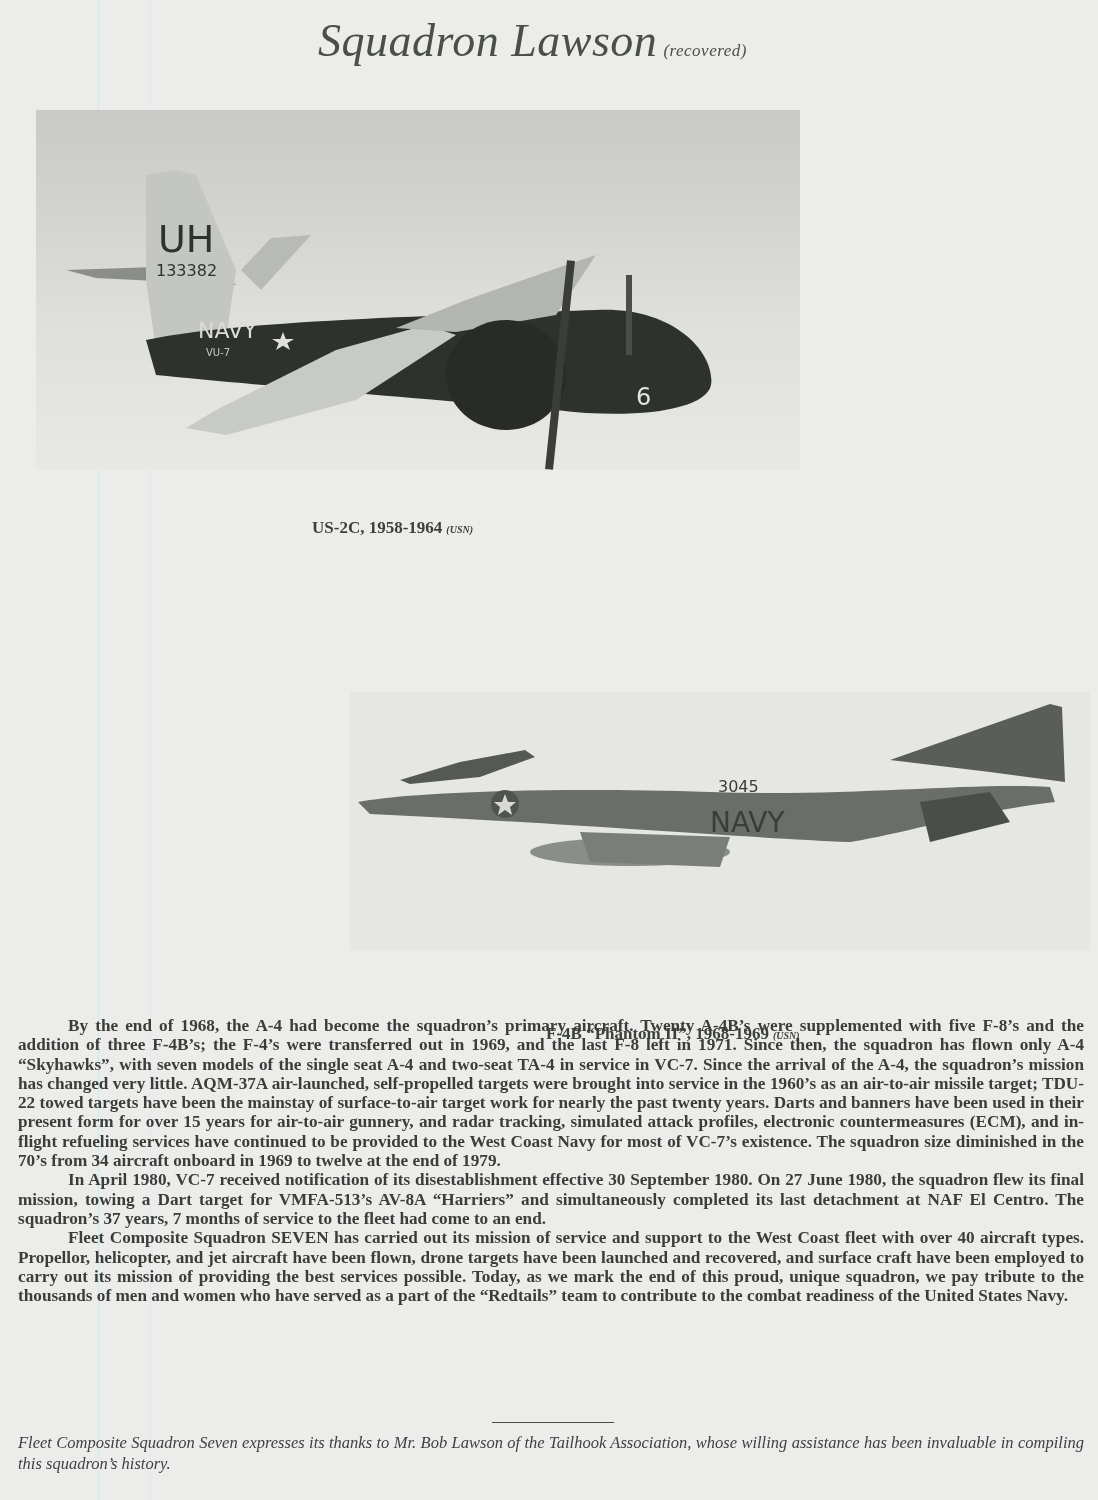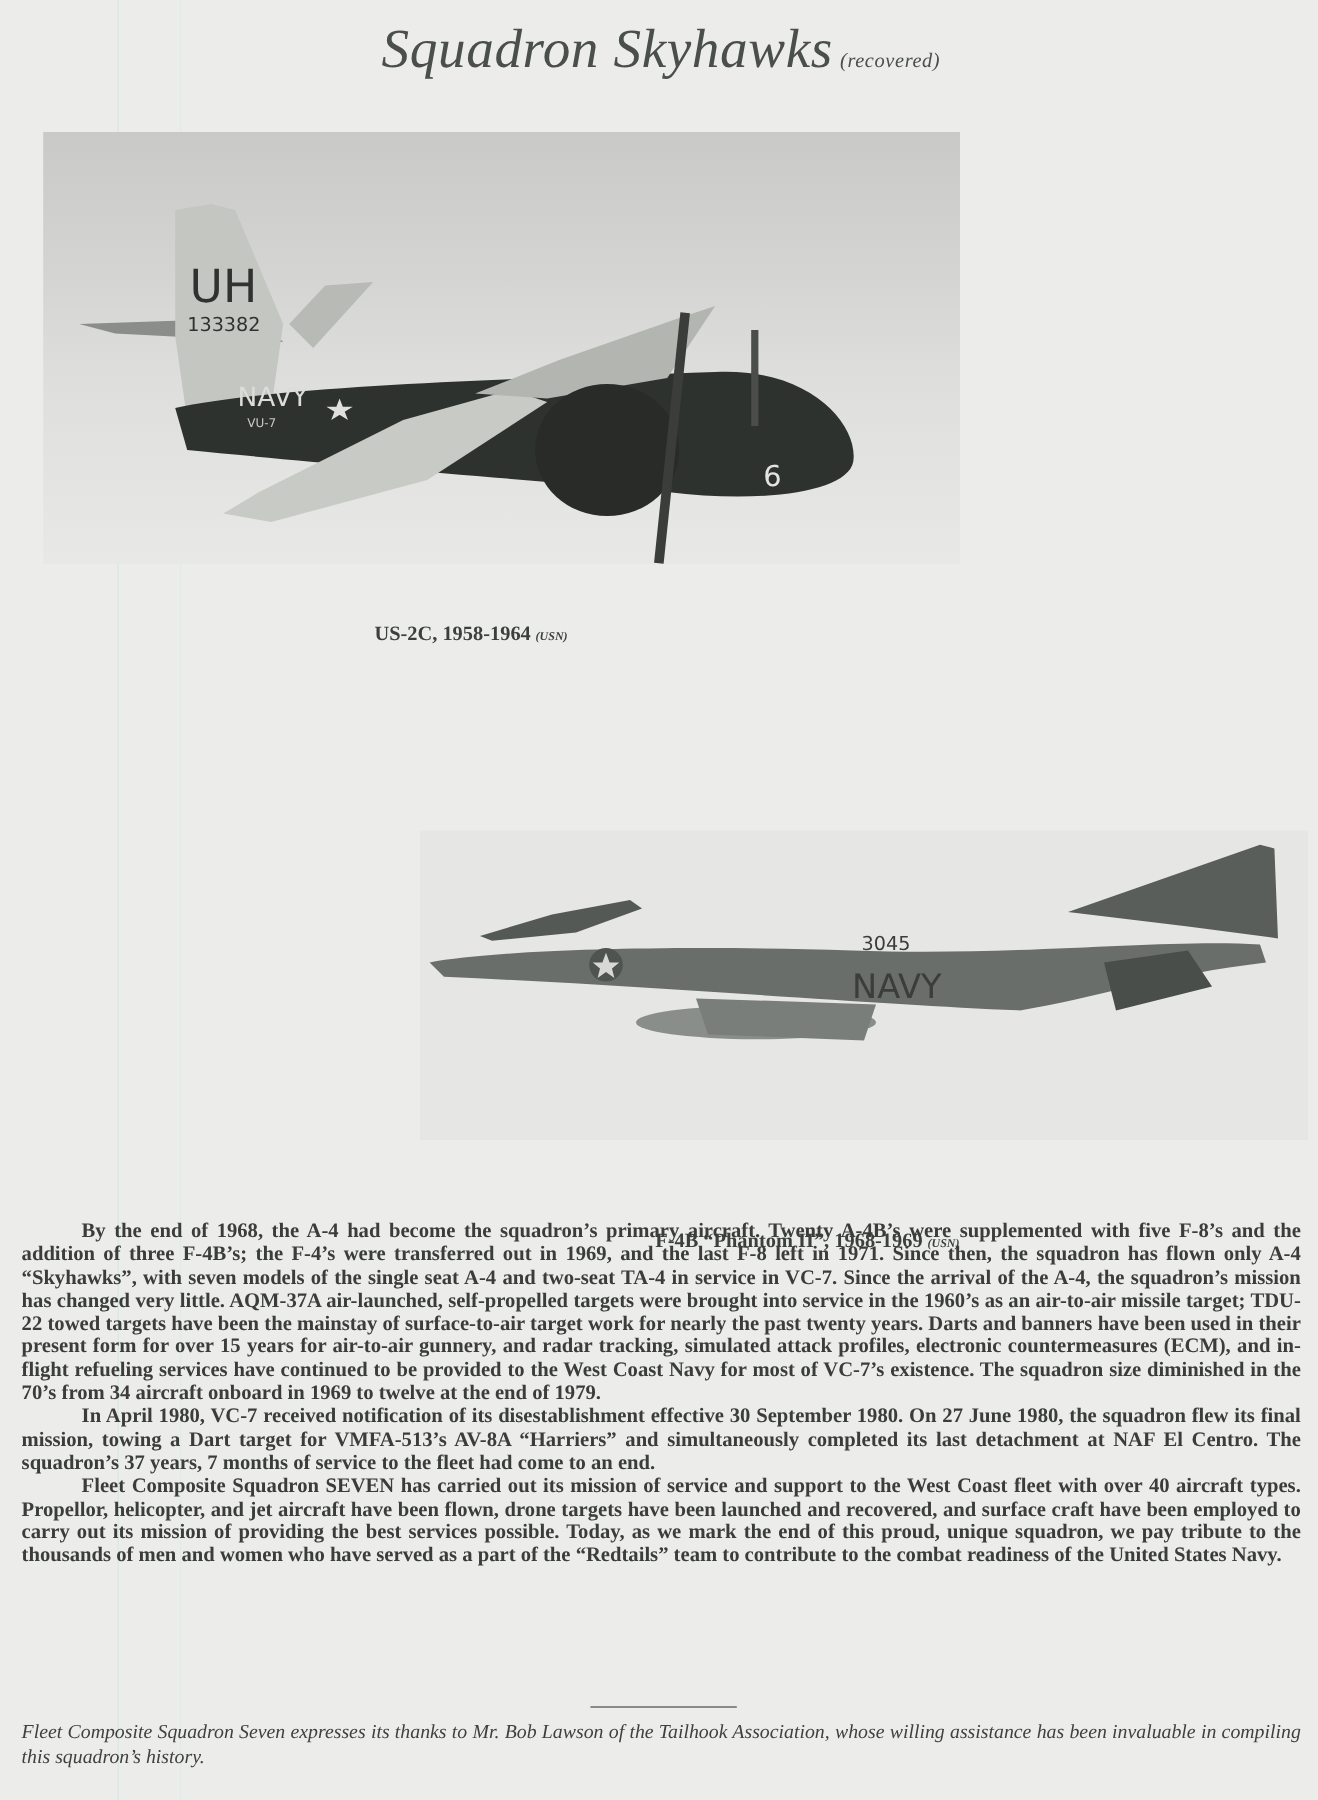--- a/index.html
+++ b/index.html
@@ -44,21 +44,21 @@
     }
     svg { display: block; }
   </style>
 </head>
 <body>
 
 <div class="scanline" style="left:98px"></div>
 <div class="scanline" style="left:150px;opacity:0.35"></div>
 
 <div class="title">
-  <span>Squadron Skyhawks</span><span class="cont">(recovered)</span>
+  <span>Squadron Lawson</span><span class="cont">(recovered)</span>
 </div>
 
 <div class="photo photo1">
   <svg width="764" height="360" viewBox="0 0 764 360">
 
     <polygon points="30,160 180,155 200,175 60,168" fill="#8a8d89"></polygon>
 
     <polygon points="110,170 110,65 140,60 160,65 200,160 190,230 120,240" fill="#c4c6c2"></polygon>
     <text x="122" y="142" font-family="DejaVu Sans, sans-serif" font-size="38" fill="#2f332f">UH</text>
     <text x="120" y="166" font-family="DejaVu Sans, sans-serif" font-size="16" fill="#2f332f">133382</text>

